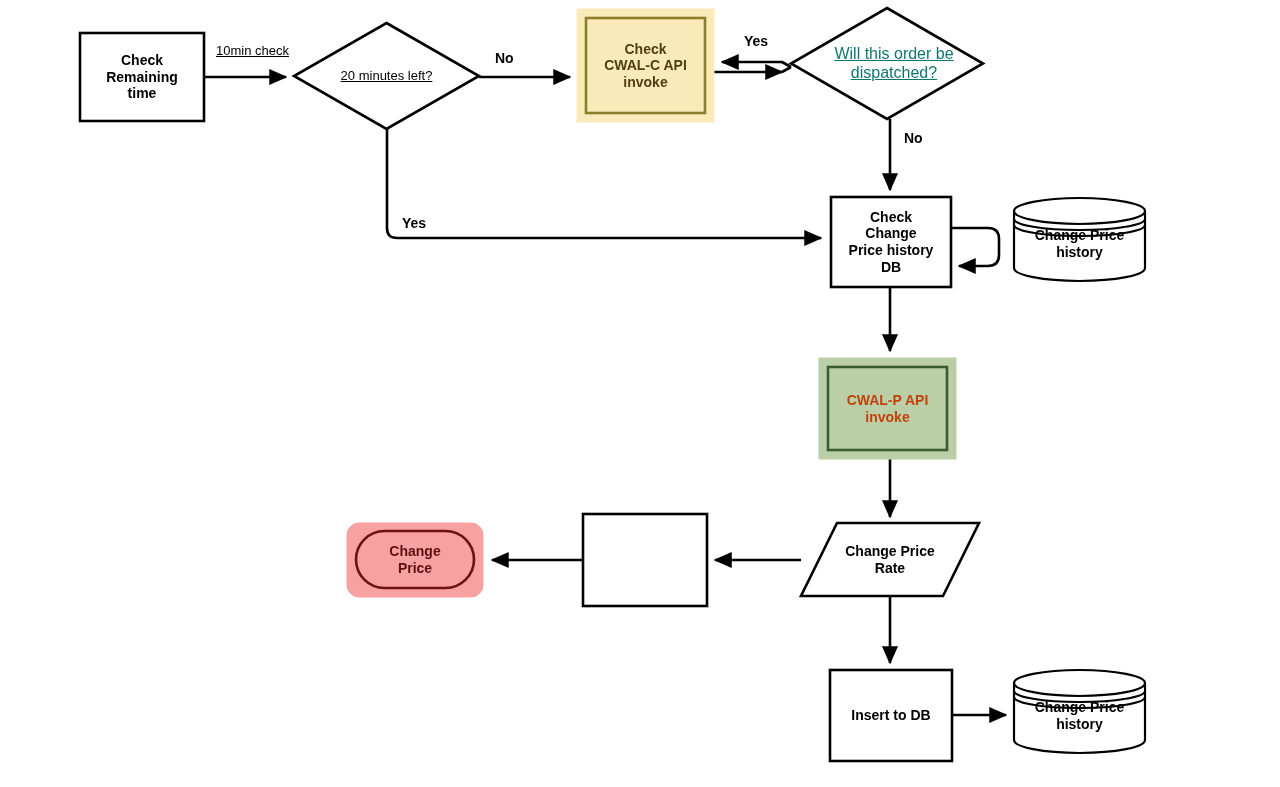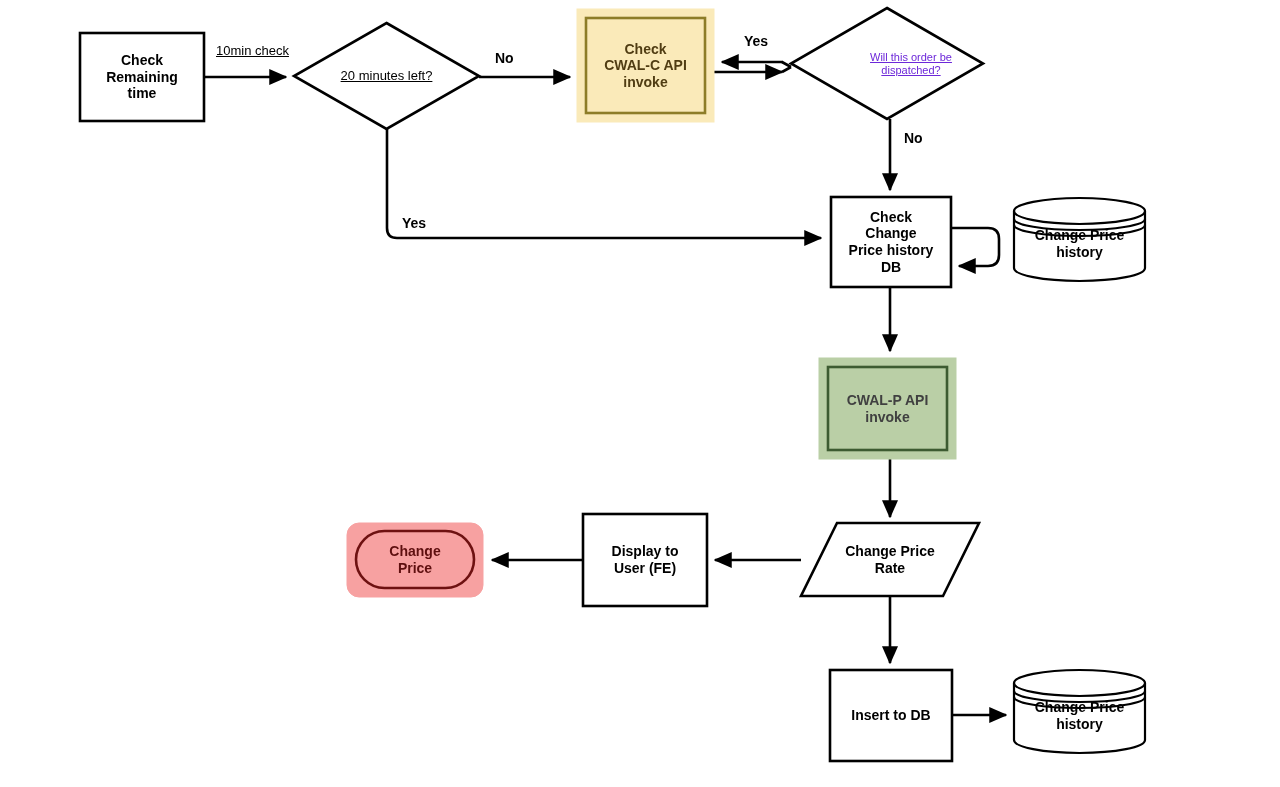--- a/index.html
+++ b/index.html
@@ -148,39 +148,37 @@
   <div class="node-label lbl-bold" style="left:80px; top:33px; width:124px; height:88px; font-size:14px; color:#000;">Check
 Remaining
 time</div>
 
   <div class="node-label lbl-normal" style="left:294px; top:23px; width:185px; height:106px; font-size:13px; color:#000;">20 minutes left?</div>
 
   <div class="node-label lbl-bold" style="left:586px; top:18px; width:119px; height:95px; font-size:14px; color:#503d13;">Check
 CWAL-C API
 invoke</div>
 
-  <div class="node-label lbl-normal" style="left:815px; top:8px; width:192px; height:111px; font-size:11px; color:#6d28d9;">Will this order be
+  <div class="node-label lbl-normal" style="left:798px; top:8px; width:192px; height:111px; font-size:16px; color:#0f766e;">Will this order be
 dispatched?</div>
 
   <div class="node-label lbl-bold" style="left:831px; top:197px; width:120px; height:90px; font-size:14px; color:#000;">Check
 Change
 Price history
 DB</div>
 
   <div class="node-label lbl-bold" style="left:1014px; top:214px; width:131px; height:60px; font-size:14px; color:#000;">Change Price
 history</div>
 
-  <div class="node-label lbl-bold" style="left:828px; top:367px; width:119px; height:83px; font-size:14px; color:#404040;">CWAL-P API
+  <div class="node-label lbl-bold" style="left:828px; top:367px; width:119px; height:83px; font-size:14px; color:#c2410c;">CWAL-P API
 invoke</div>
 
   <div class="node-label lbl-bold" style="left:812px; top:523px; width:156px; height:73px; font-size:14px; color:#000;">Change Price
 Rate</div>
 
-  <div class="node-label lbl-bold" style="left:583px; top:514px; width:124px; height:92px; font-size:14px; color:#000;">Display to
-User (FE)</div>
 
   <div class="node-label lbl-bold" style="left:356px; top:531px; width:118px; height:57px; font-size:14px; color:#5e0f0f;">Change
 Price</div>
 
   <div class="node-label lbl-bold" style="left:830px; top:670px; width:122px; height:91px; font-size:14px; color:#000;">Insert to DB</div>
 
   <div class="node-label lbl-bold" style="left:1014px; top:686px; width:131px; height:60px; font-size:14px; color:#000;">Change Price
 history</div>
 
   <div class="edge-label lbl-normal" style="left:216px; top:43px; font-size:13px;">10min check</div>

